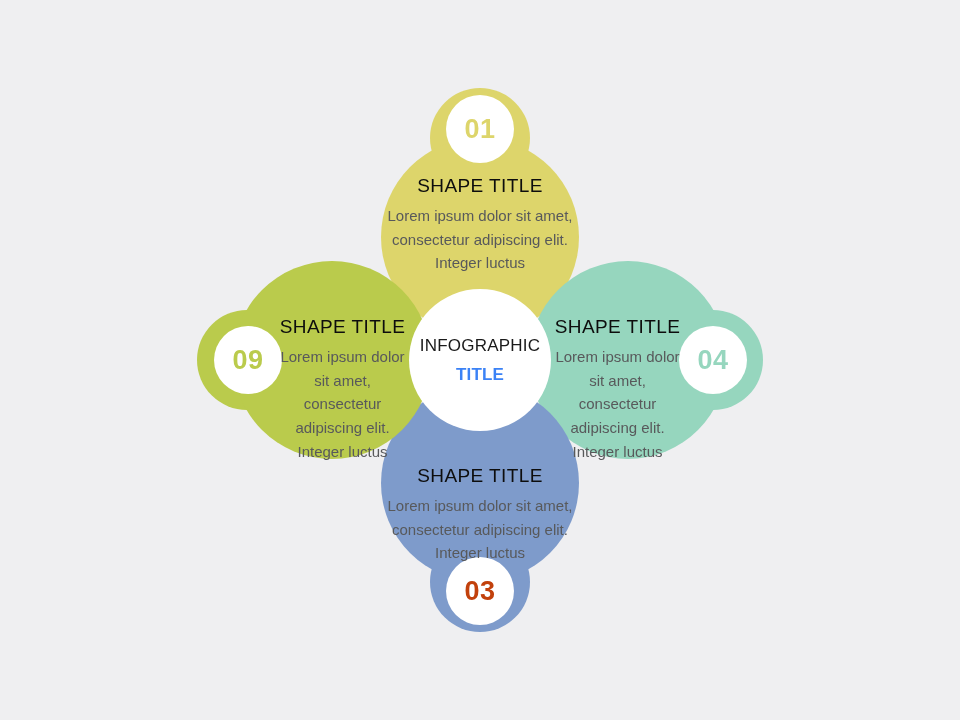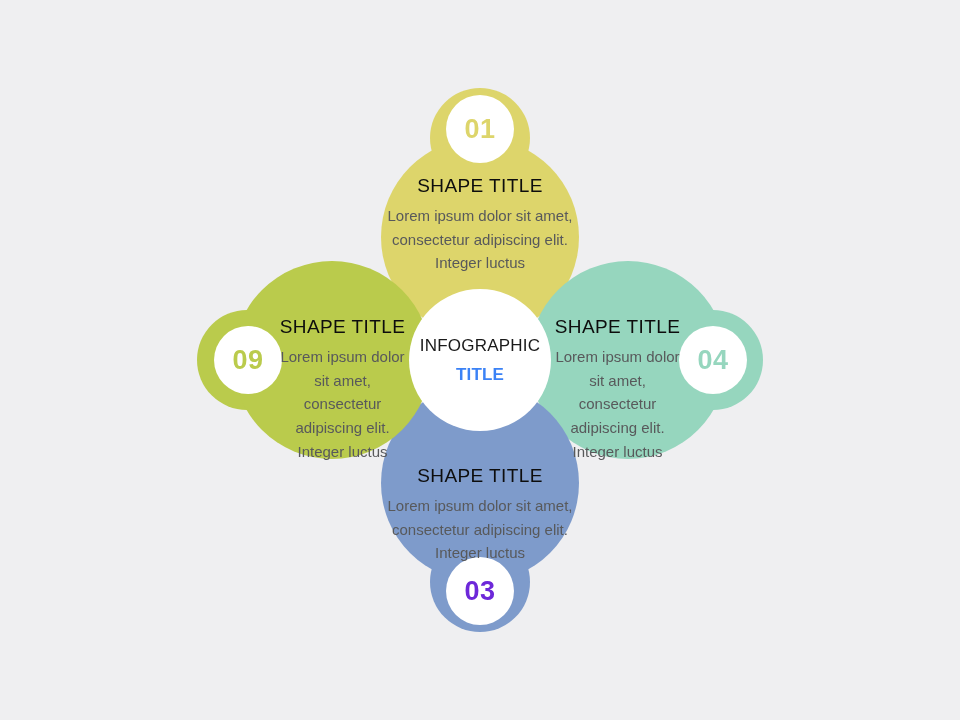--- a/index.html
+++ b/index.html
@@ -137,21 +137,21 @@
       <div class="petal-text text-narrow" style="left:550px; top:316px; z-index:35;">
         <p class="shape-title">SHAPE TITLE</p>
         <p class="shape-body">Lorem ipsum dolor sit amet, consectetur adipiscing elit. Integer luctus</p>
       </div>
     </div>
 
     <div class="petal">
       <div class="petal-bump" style="left:430px; top:532px; width:100px; height:100px; background:#7E9BCB; z-index:10;"></div>
       <div class="petal-body" style="left:381px; top:384px; width:198px; height:198px; background:#7E9BCB; z-index:20;"></div>
       <div class="badge" style="left:446px; top:557px; width:68px; height:68px; z-index:30;">
-        <span class="badge-num" style="color:#6d28d9;">03</span>
+        <span class="badge-num" style="color:#c2410c;">03</span>
       </div>
       <div class="petal-text text-wide" style="left:375px; top:465px; z-index:35;">
         <p class="shape-title">SHAPE TITLE</p>
         <p class="shape-body">Lorem ipsum dolor sit amet, consectetur adipiscing elit. Integer luctus</p>
       </div>
     </div>
 
     <div class="petal">
       <div class="petal-bump" style="left:197px; top:310px; width:100px; height:100px; background:#BACB4C; z-index:10;"></div>
       <div class="petal-body" style="left:233px; top:261px; width:198px; height:198px; background:#BACB4C; z-index:20;"></div>

